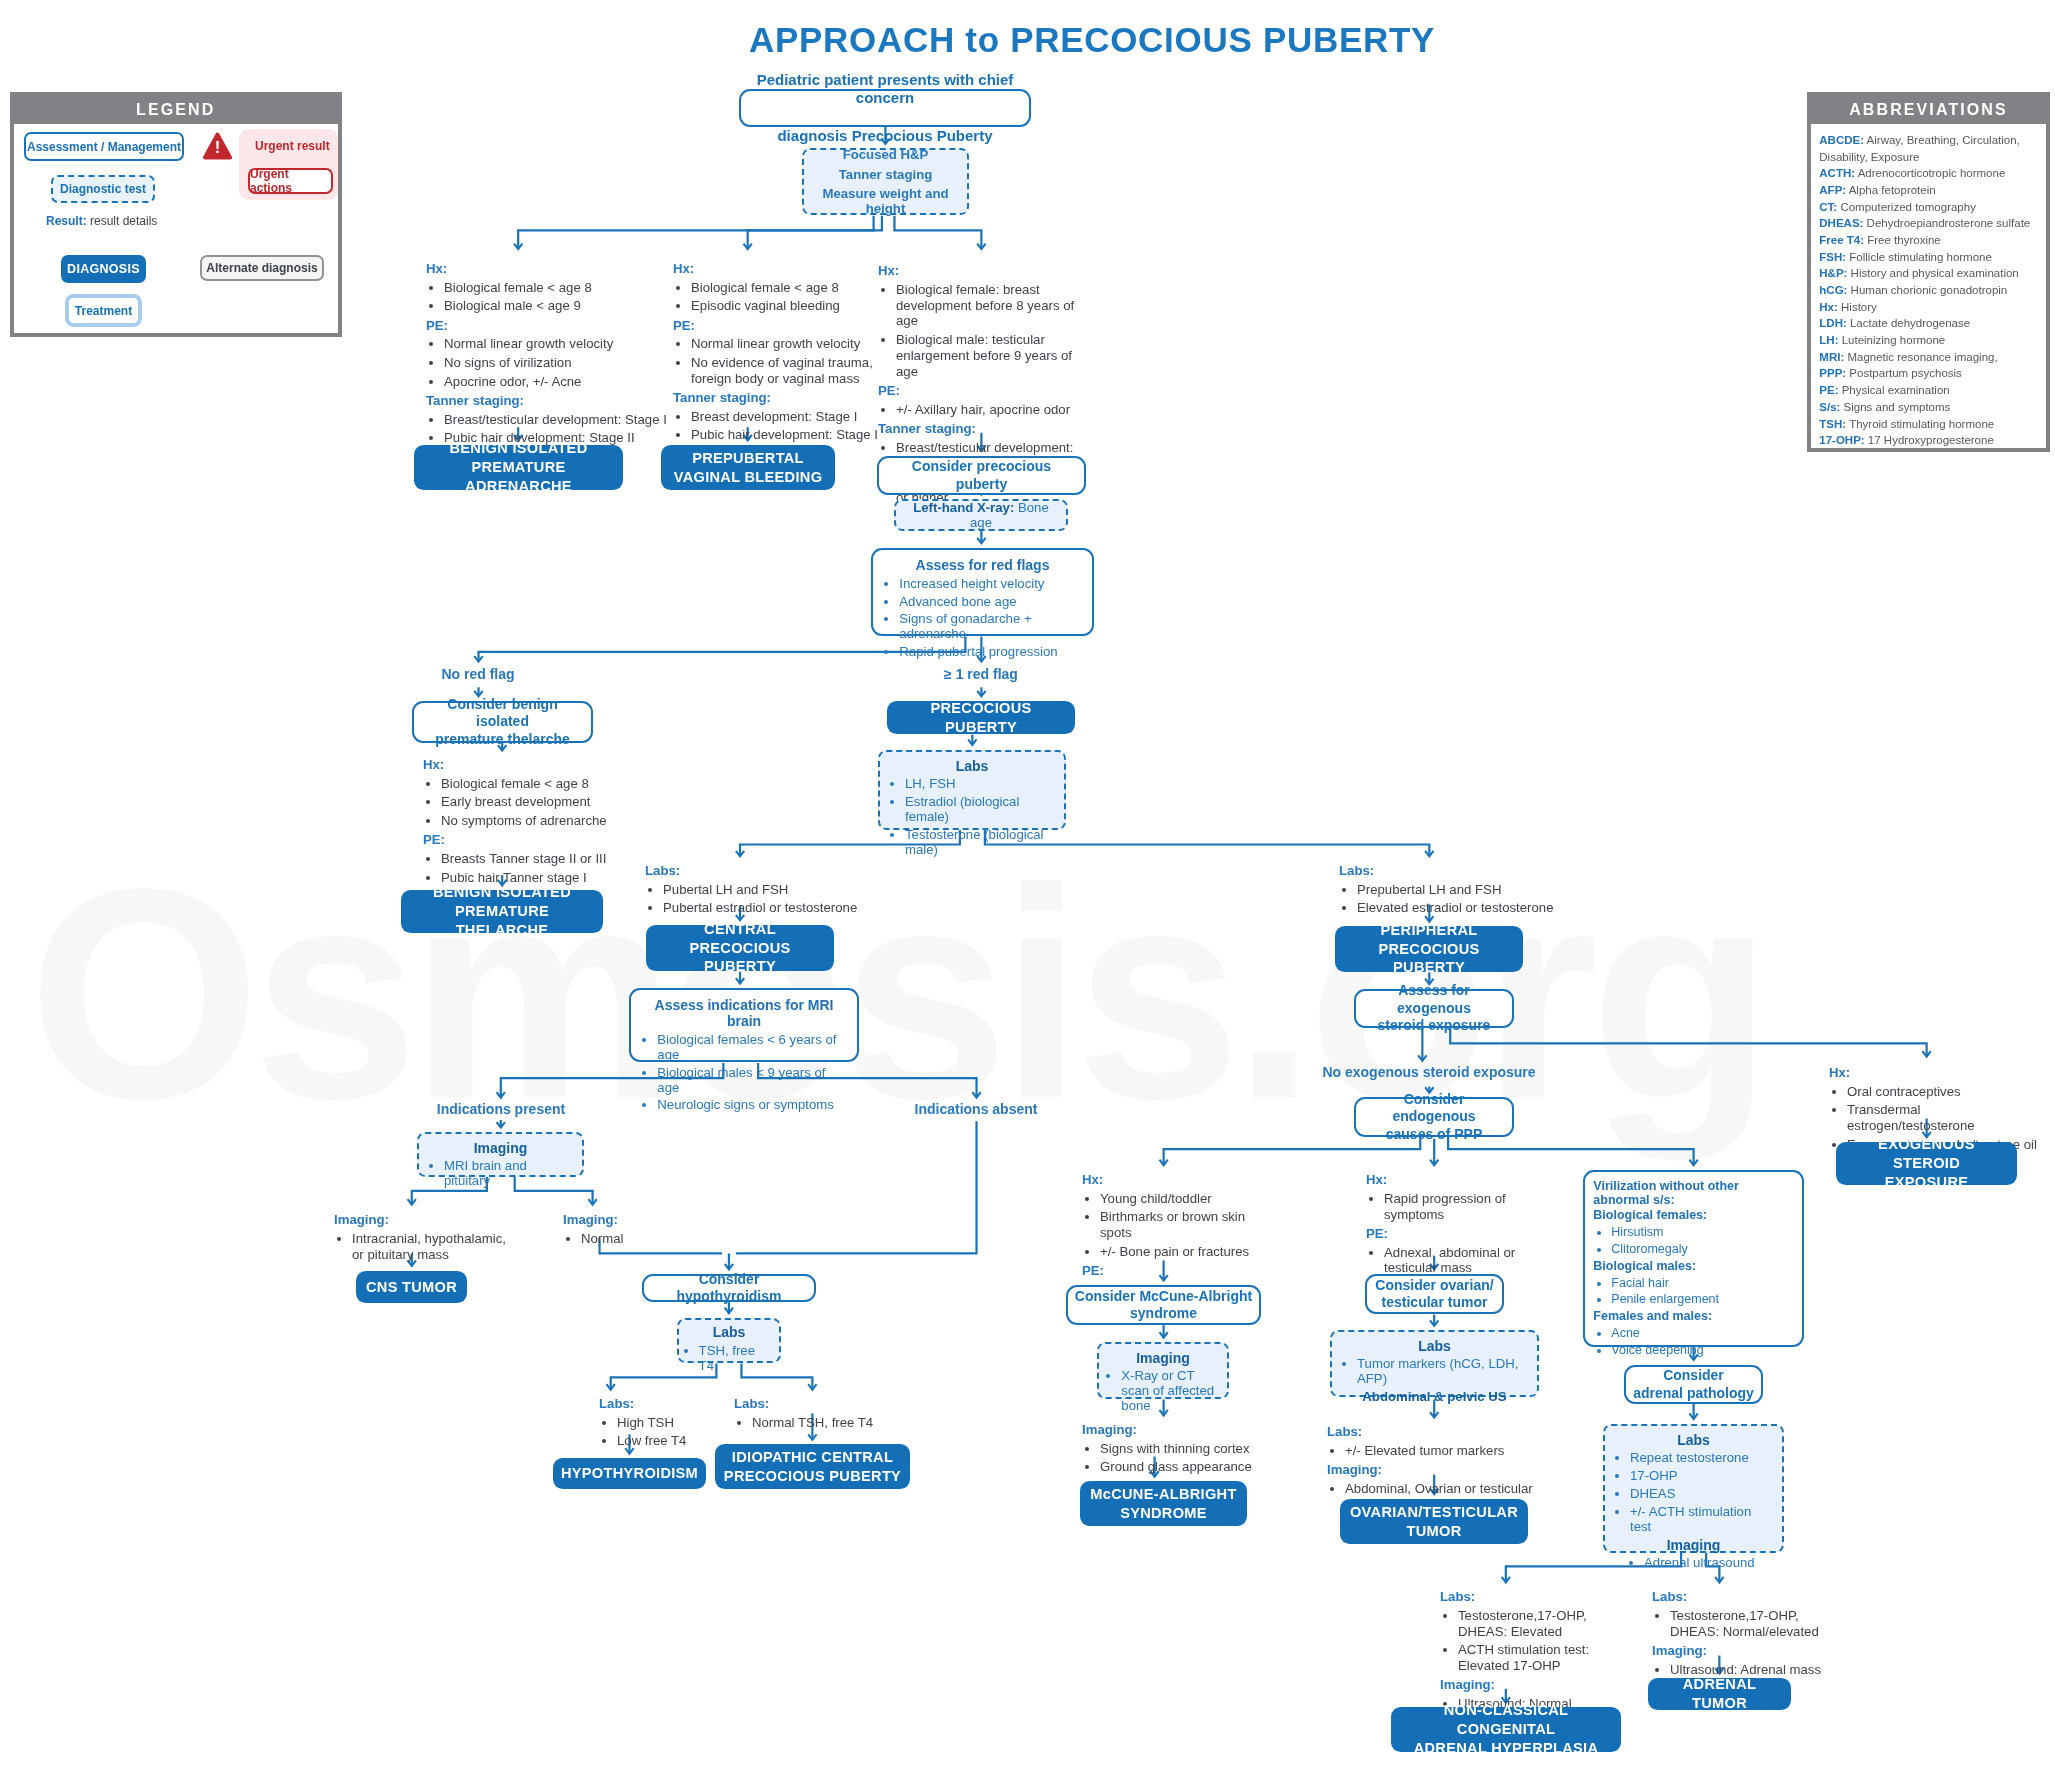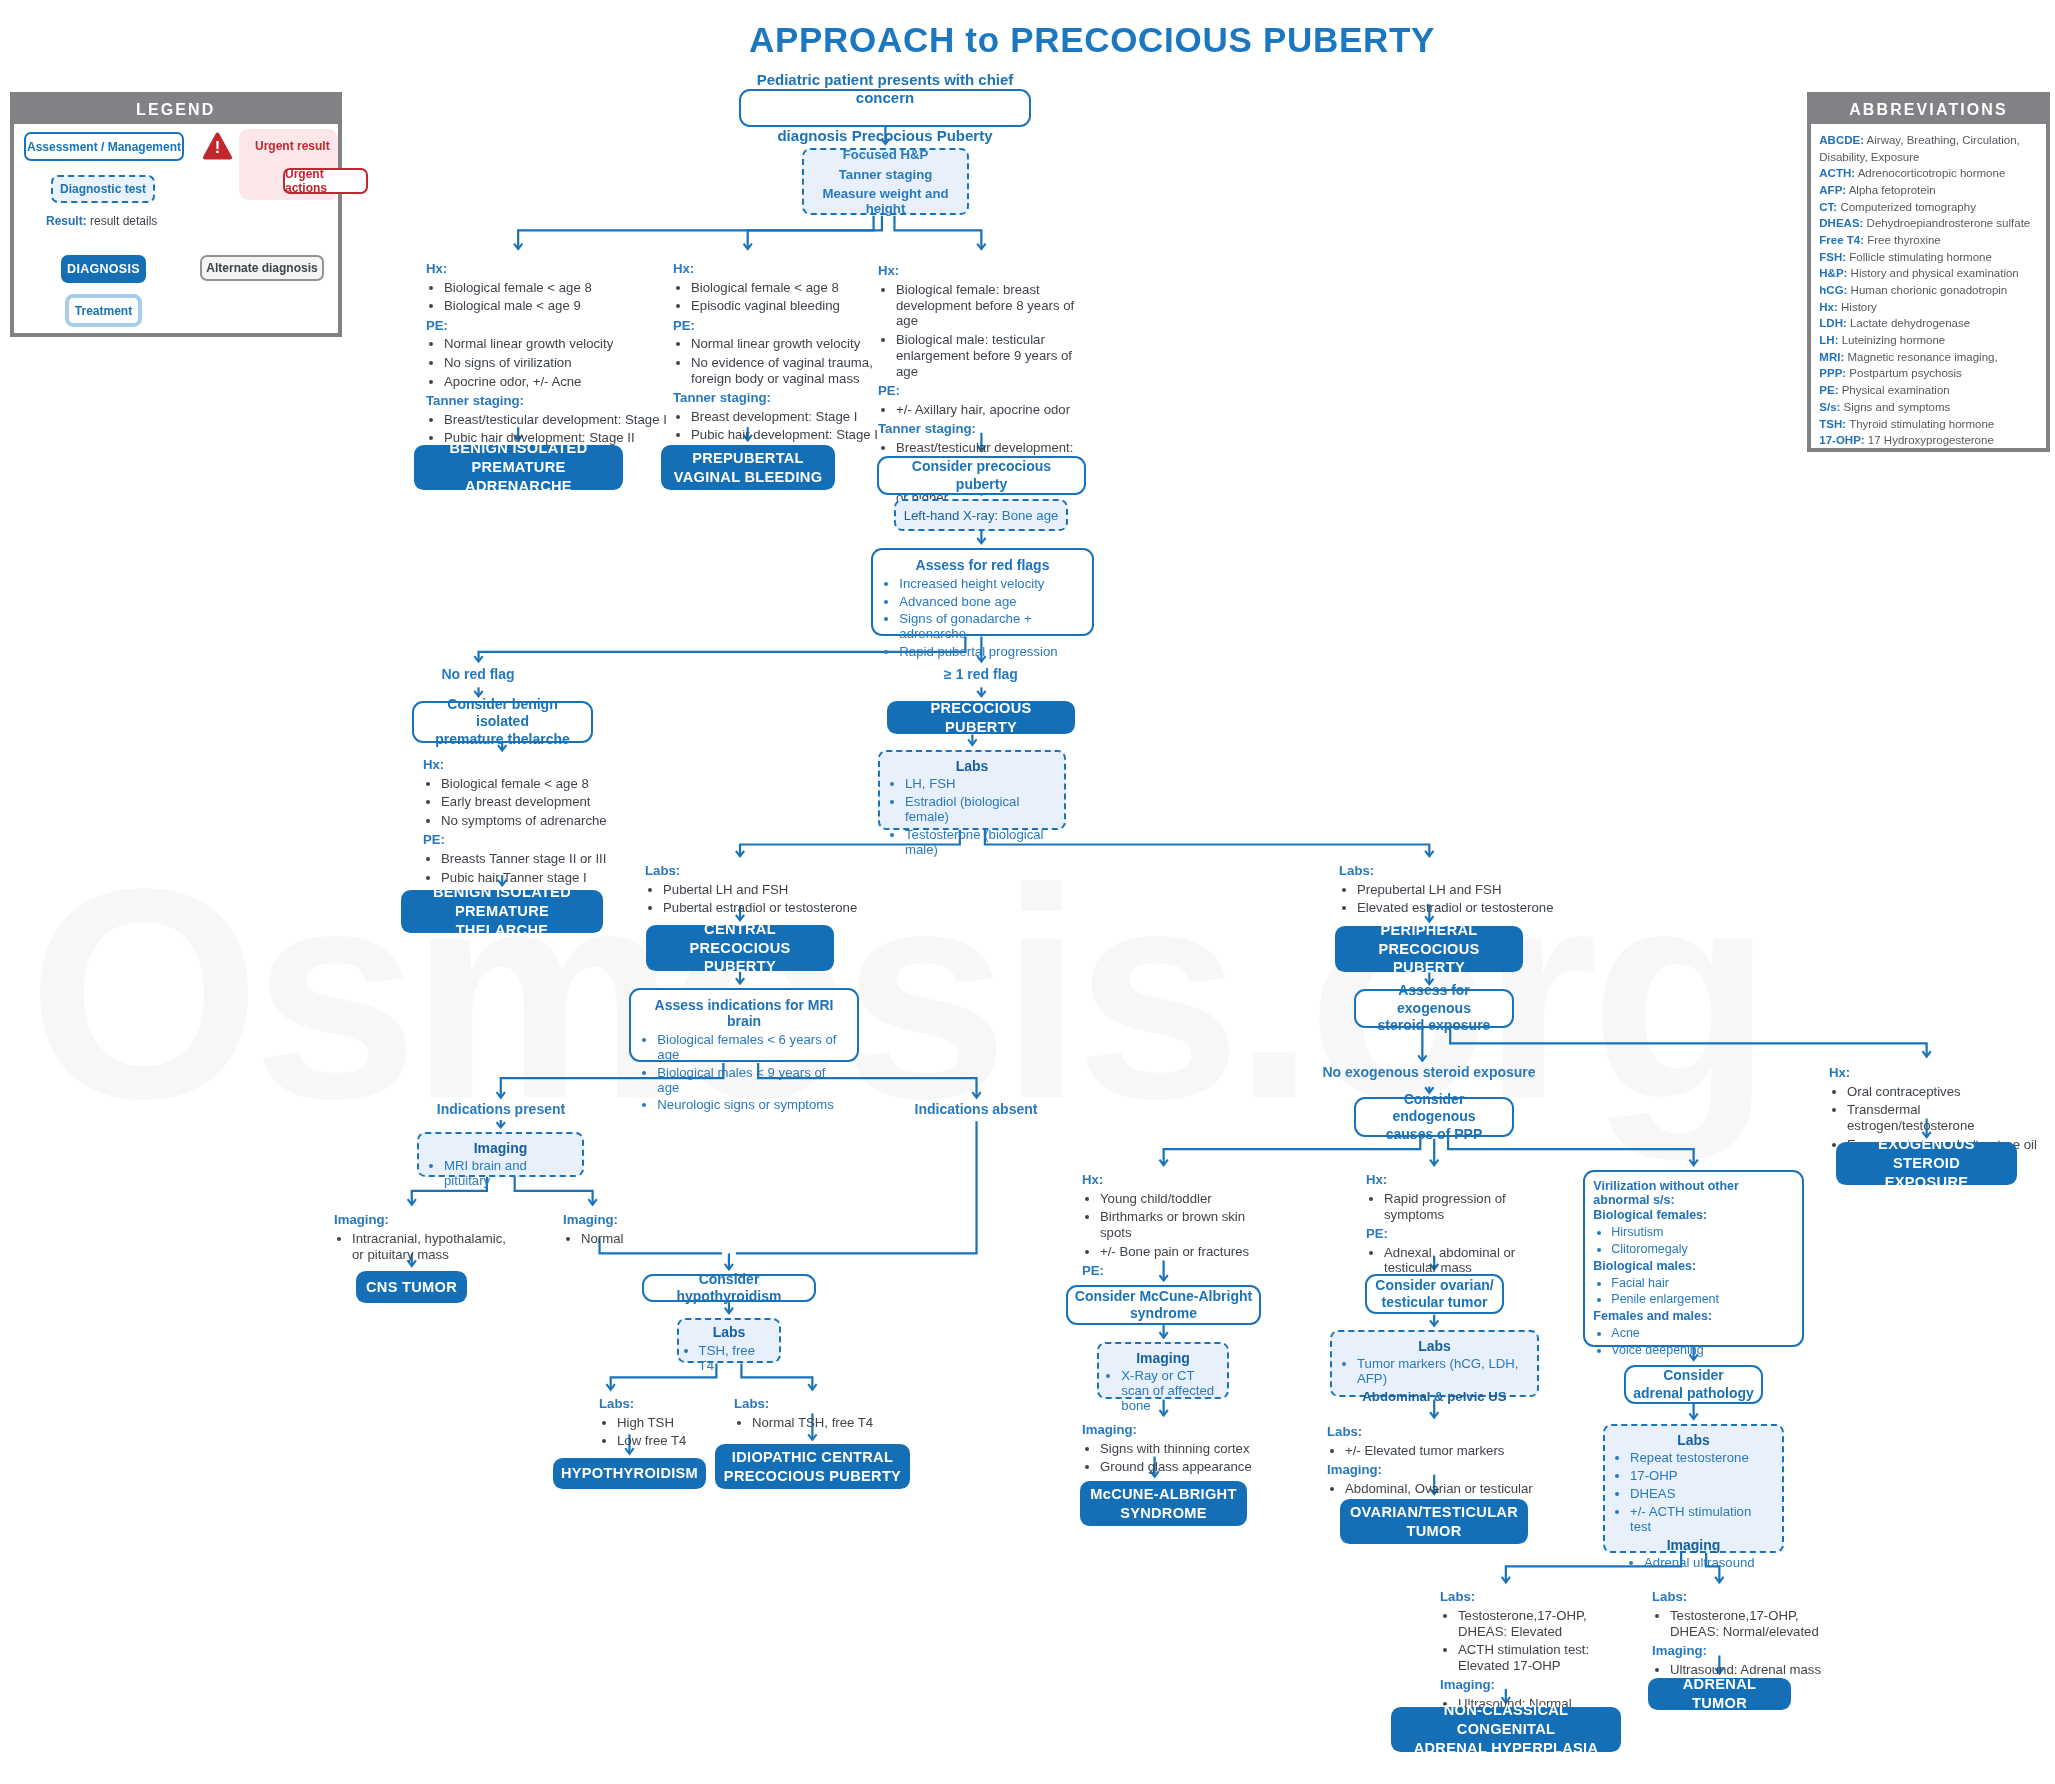--- a/index.html
+++ b/index.html
@@ -9,37 +9,37 @@
   .wm{font-size:299px;font-weight:800;color:rgba(140,140,140,0.07);letter-spacing:-8.3px;white-space:nowrap;}
   
   .title{color:#1b78c0;font-size:35px;font-weight:800;letter-spacing:0.7px;white-space:nowrap;transform:translateX(-50%);}
   
   .panel{border:4.9px solid #808285;background:#fff;}
   .panel-h{background:#808285;color:#fff;font-weight:800;text-align:center;font-size:16px;letter-spacing:2.1px;padding:4.9px 0;}
   .lg-ob{border:2.1px solid #1a73b9;border-radius:7px;color:#1a73b9;font-weight:700;font-size:12px;display:flex;align-items:center;justify-content:center;background:#fff;}
   .lg-db{border:2.1px dashed #1a73b9;border-radius:7px;background:#eaf3fc;color:#1a73b9;font-weight:700;font-size:12px;display:flex;align-items:center;justify-content:center;}
   .lg-dx{background:#146fb7;color:#fff;border-radius:7px;font-weight:800;font-size:12.5px;display:flex;align-items:center;justify-content:center;letter-spacing:0.3px;}
   .lg-alt{border:2.1px solid #909396;border-radius:7px;background:#f5f5f5;color:#3f444a;font-weight:700;font-size:12px;display:flex;align-items:center;justify-content:center;}
-  .lg-red{border:2.1px solid #c1272d;border-radius:7px;background:#fff;color:#c1272d;font-weight:700;font-size:12px;display:flex;align-items:center;justify-content:center;margin-left:35px;}
+  .lg-red{border:2.1px solid #c1272d;border-radius:7px;background:#fff;color:#c1272d;font-weight:700;font-size:12px;display:flex;align-items:center;justify-content:center;}
   .lg-pink{background:#fbe7e9;border-radius:9.7px;}
   .lg-urgent{color:#c1272d;font-weight:700;font-size:12px;}
   .lg-treat{border:4.2px solid #a8cdec;border-radius:8.3px;background:#fff;display:flex;align-items:center;justify-content:center;color:#1a73b9;font-weight:700;font-size:12px;}
   .lg-result{font-size:12px;color:#3f444a;}
   .lg-result b{color:#2272b8;}
   .ab-list{padding:8.3px 7px 5.6px 8.3px;}
   .ab-row{font-size:11.5px;line-height:1.45;color:#55595e;}
   .ab-row b{color:#2272b8;font-weight:800;}
   
   .ob{border:2.1px solid #1a73b9;border-radius:11px;background:#fff;color:#1a73b9;font-weight:700;display:flex;align-items:center;justify-content:center;text-align:center;font-size:14px;line-height:1.25;white-space:pre-line;padding:2.8px 5.6px;}
   .db{border:2.1px dashed #1a73b9;border-radius:8.3px;background:#e8f1fb;padding:5.6px 7px;text-align:center;color:#2979be;font-size:13.2px;}
   .db .t{color:#17609f;font-weight:800;font-size:14px;}
   .db ul{text-align:left;margin:2.8px 0 1.4px;padding-left:18px;color:#2979be;}
   .db li{margin:2.8px 0;}
   .db .bold-line{color:#17609f;font-weight:800;font-size:13.2px;margin-top:2.8px;}
-  .db .xl{color:#17609f;font-weight:400;}
+  .db .xl{color:#17609f;font-weight:700;}
   .db .xv{color:#2979be;font-weight:400;}
   .dx{background:#146fb7;color:#fff;border-radius:9.7px;font-weight:800;display:flex;align-items:center;justify-content:center;text-align:center;white-space:pre-line;font-size:14.6px;letter-spacing:0.3px;line-height:1.3;padding:4.2px 7px;}
   .crit{font-size:13.2px;line-height:1.2;}
   .crit .lbl{color:#2979be;font-weight:800;margin:2.1px 0;}
   .crit ul{margin:2.1px 0 3.5px;padding-left:18px;color:#3f444a;}
   .crit li{margin:2.8px 0;}
   .tag{color:#2979be;font-weight:800;font-size:14px;text-align:center;white-space:nowrap;transform:translateX(-50%);}
   .flagbox{border:2.1px solid #1a73b9;border-radius:11px;background:#fff;padding:5.6px 8.3px;font-size:13.2px;}
   .flagbox .t{color:#2272b8;font-weight:800;text-align:center;font-size:14px;margin:1.4px 0;}
   .flagbox ul{margin:2.8px 0 1.4px;padding-left:18px;color:#2979be;}

